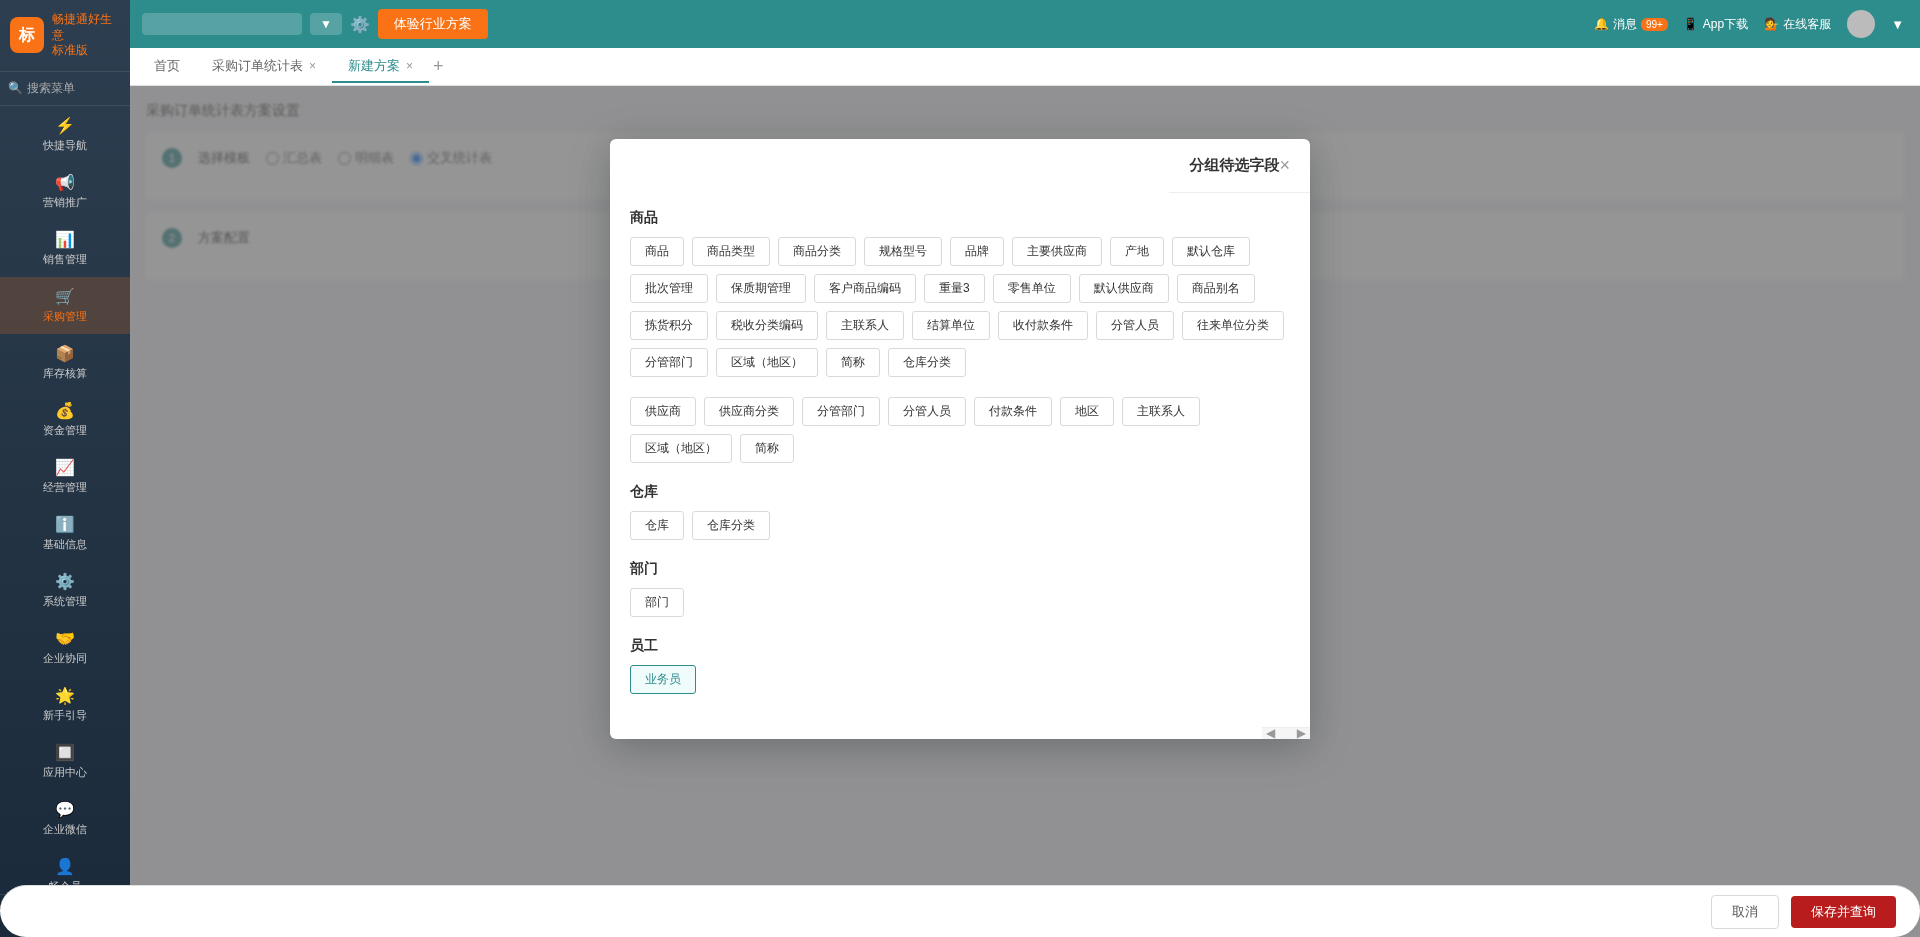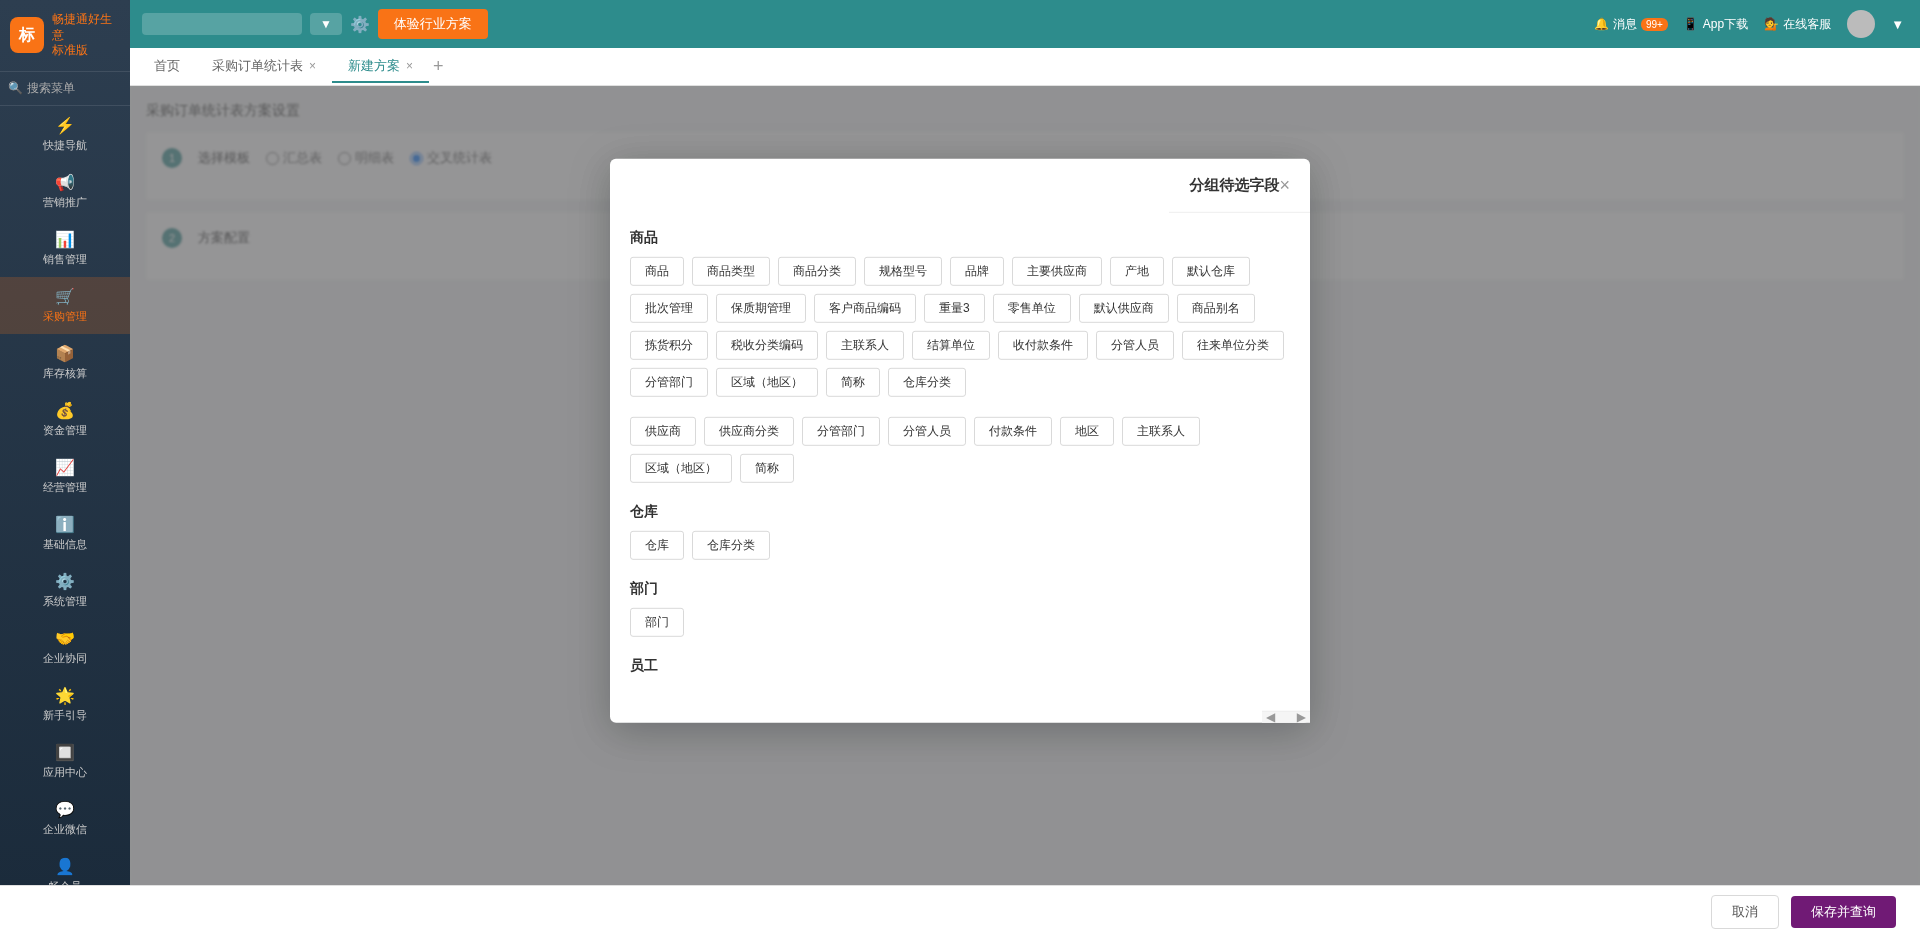--- a/index.html
+++ b/index.html
@@ -152,27 +152,28 @@
     .step-label { font-size: 13px; color: #333; }
     .radio-group { display: flex; gap: 16px; align-items: center; }
     .radio-item { display: flex; align-items: center; gap: 4px; font-size: 13px; color: #555; }
 
     
     .bottom-bar {
       position: fixed; bottom: 0; left: 0; right: 0; height: 52px;
       background: white; border-top: 1px solid #e0e0e0;
       display: flex; align-items: center; justify-content: flex-end; padding: 0 24px; gap: 12px;
       z-index: 400;
+      border-radius: 26px;
     }
     .btn-cancel {
       background: white; border: 1px solid #d9d9d9; border-radius: 4px;
       padding: 7px 20px; font-size: 13px; cursor: pointer; color: #555;
     }
     .btn-save {
-      background: #701a75; border: none; border-radius: 4px;
+      background: #b91c1c; border: none; border-radius: 4px;
       padding: 7px 20px; font-size: 13px; cursor: pointer; color: white;
     }
   </style>
 </head>
 <body>
 
 <div class="sidebar">
   <div class="sidebar-logo">
     <div class="logo-icon">
       <span>标</span>
@@ -375,20 +376,23 @@
         </div>
       </div>
       <div class="field-section">
         <div class="section-title">部门</div>
         <div class="field-grid">
           <div class="field-tag">部门</div>
         </div>
       </div>
       <div class="field-section">
         <div class="section-title">员工</div>
+        <div class="field-grid">
+          <div class="field-tag selected">业务员</div>
+        </div>
       </div>
     </div>
   <div class="modal-scroll-bar">
     <div style="width:20px;color:#999;font-size:12px;">◀</div>
     <div class="modal-hscrollbar"></div>
     <div style="width:20px;color:#999;font-size:12px;text-align:right;">▶</div>
   </div>
 </div>
 
 <div class="bottom-bar">

